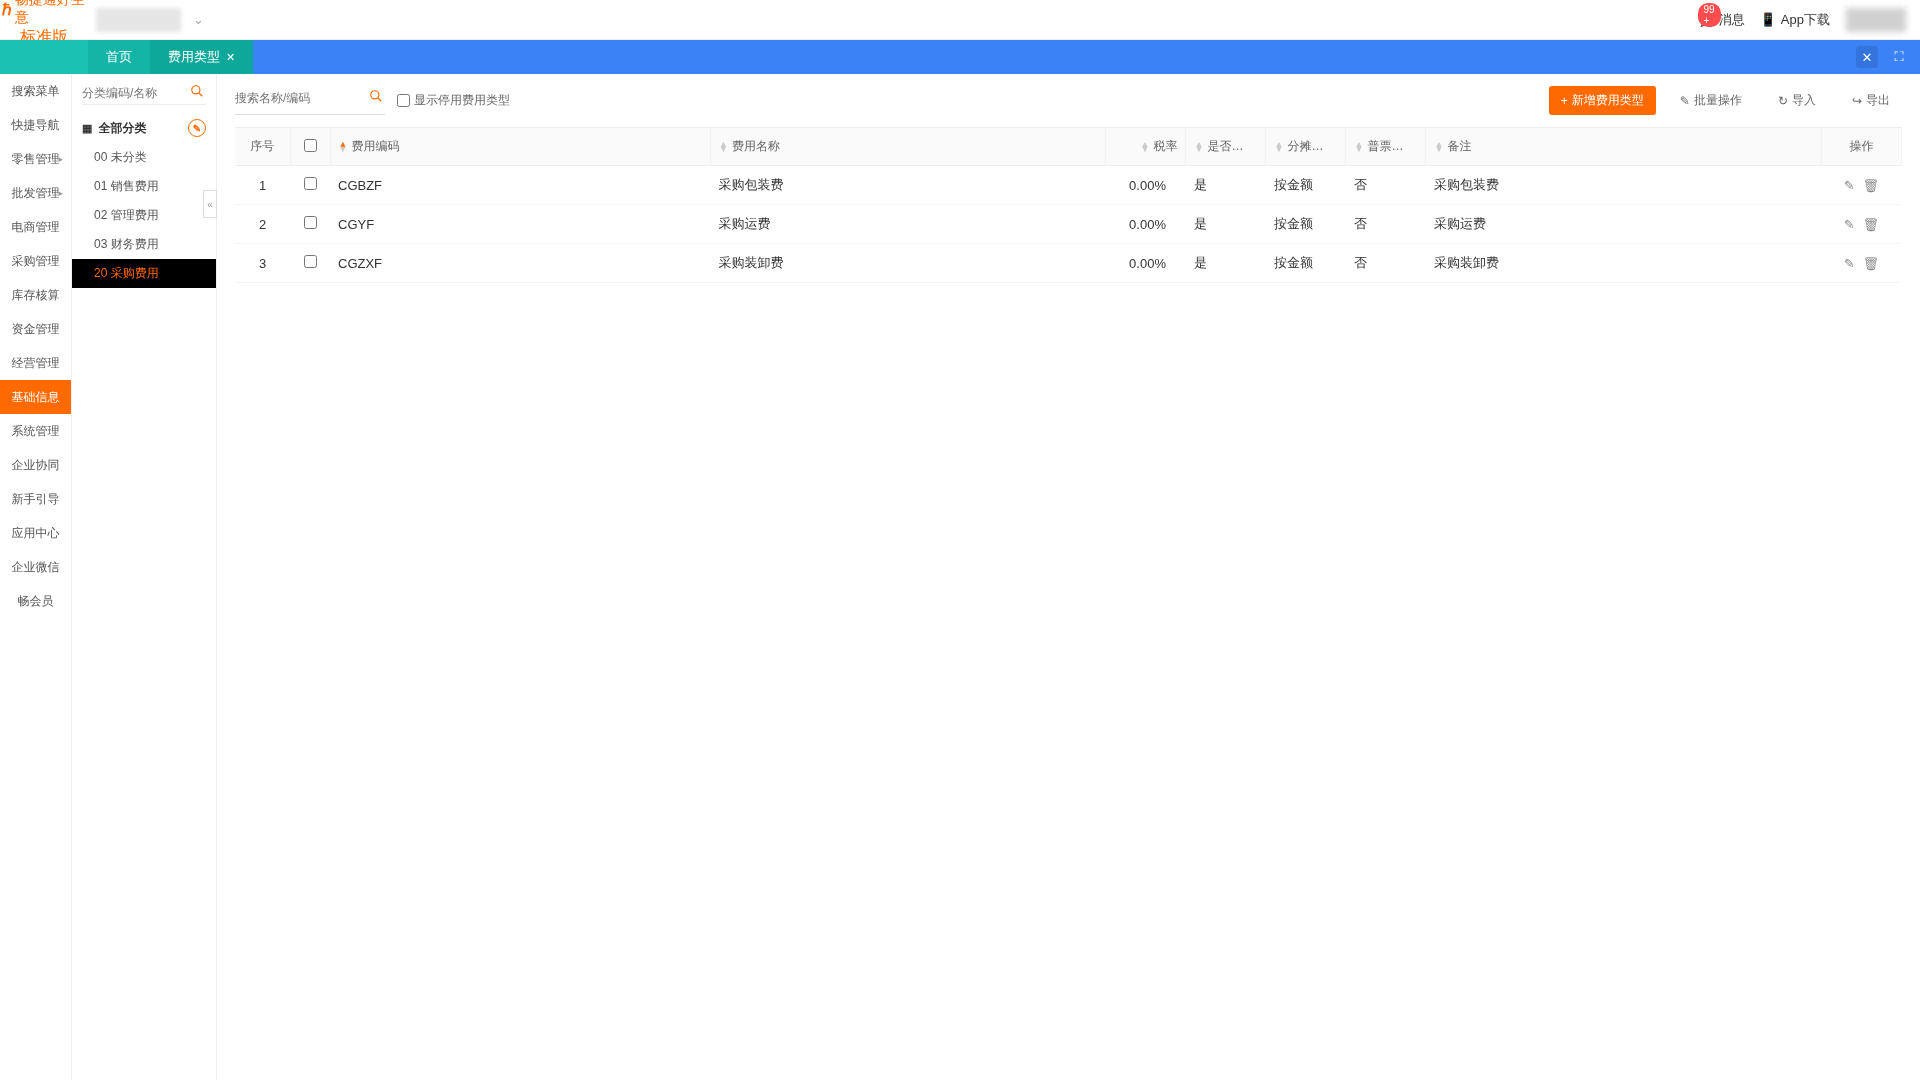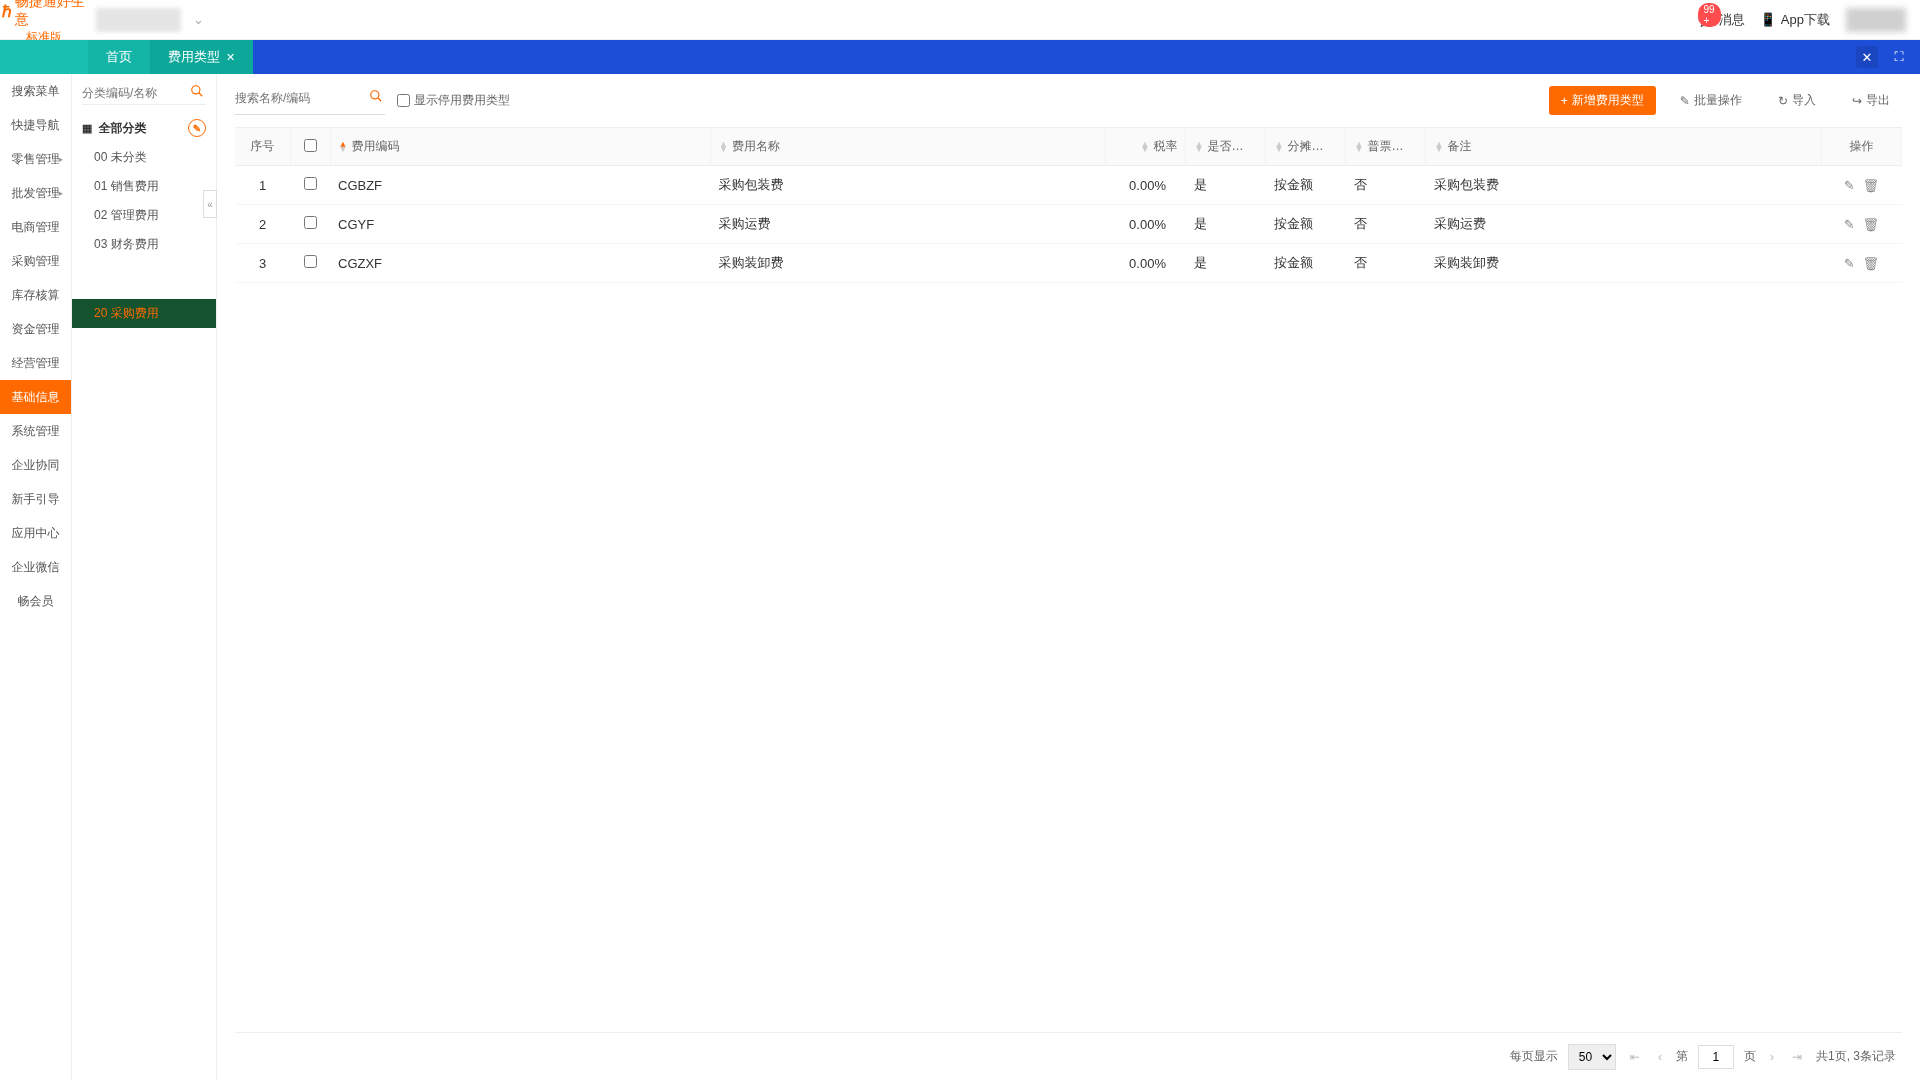--- a/index.html
+++ b/index.html
@@ -2,32 +2,32 @@
 <html><head>
 <meta charset="utf-8">
 <style>
 * { box-sizing: border-box; margin: 0; padding: 0; }
 body { font-family: "Microsoft YaHei", Arial, sans-serif; font-size: 13px; color: #333; background: #fff; overflow: hidden; }
 
 
 .top-header { height: 40px; display: flex; align-items: center; border-bottom: 1px solid #eee; }
 .logo-area { width: 88px; display: flex; flex-direction: column; align-items: center; justify-content: center; padding: 2px; }
 .logo-icon { color: #ff6a00; font-weight: bold; font-size: 16px; }
-.logo-text { font-size: 12px; color: #ff6a00; }
+.logo-text { font-size: 16px; color: #ff6a00; }
 .brand-text { font-size: 14px; color: #ff6a00; }
 .tenant-blur { width: 85px; height: 24px; background: #e5e5e5; filter: blur(2px); margin-left: 8px; }
 .chevron { margin-left: 12px; color: #aaa; cursor: pointer; }
 .top-spacer { flex: 1; }
 .top-right { display: flex; align-items: center; gap: 16px; padding-right: 14px; }
 .msg-wrap { position: relative; display: flex; align-items: center; gap: 4px; cursor: pointer; }
 .badge { position: absolute; top: -8px; right: 24px; background: #ff4d4f; color: #fff; border-radius: 10px; font-size: 10px; padding: 1px 5px; }
 .avatar-blur { width: 60px; height: 24px; background: #d0d0d0; filter: blur(3px); }
 
 
-.tabbar { height: 34px; background: #1d4ed8; display: flex; align-items: stretch; }
+.tabbar { height: 34px; background: #3b82f6; display: flex; align-items: stretch; }
 .sidebar-placeholder-tab { width: 88px; background: #18c1b2; }
 .tab { display: flex; align-items: center; padding: 0 18px; color: #fff; font-size: 13px; cursor: pointer; }
 .tab.home { background: #14b5a7; }
 .tab.active { background: #0ea89a; }
 .tab .close { margin-left: 6px; font-size: 11px; cursor: pointer; }
 .tabbar-spacer { flex: 1; }
 .tabbar-icons { display: flex; align-items: center; padding-right: 10px; gap: 10px; }
 .tabbar-icon { width: 22px; height: 22px; display: flex; align-items: center; justify-content: center; color: #fff; cursor: pointer; }
 .tabbar-icon.close-box { background: rgba(0,0,0,0.1); border-radius: 3px; }
 
@@ -43,21 +43,21 @@
 
 .cat-panel { width: 145px; border-right: 1px solid #eee; display: flex; flex-direction: column; background: #fff; }
 .cat-search { padding: 8px 10px; position: relative; }
 .cat-search input { width: 100%; border: none; border-bottom: 1px solid #eee; padding: 4px 20px 4px 0; font-size: 12px; outline: none; }
 .cat-search .sicon { position: absolute; right: 12px; top: 10px; color: #ff6a00; }
 .cat-header { display: flex; align-items: center; padding: 6px 10px; font-size: 12px; font-weight: bold; position: relative; }
 .cat-header .grid-icon { margin-right: 6px; font-size: 11px; }
 .cat-header .edit-circle { margin-left: auto; width: 18px; height: 18px; border: 1px solid #ff6a00; border-radius: 50%; display: flex; align-items: center; justify-content: center; color: #ff6a00; font-size: 10px; cursor: pointer; }
 .cat-collapse { position: absolute; right: -1px; top: 116px; width: 14px; height: 28px; border: 1px solid #ddd; background: #fff; display: flex; align-items: center; justify-content: center; font-size: 10px; color: #999; cursor: pointer; }
 .cat-item { padding: 6px 10px 6px 22px; font-size: 12px; color: #555; cursor: pointer; }
-.cat-item.selected { background: #14532d; color: #ff6a00; margin-top: 40px; }
+.cat-item.selected { background: #000000; color: #ff6a00; }
 
 
 .content { flex: 1; display: flex; flex-direction: column; padding: 12px 18px 0 18px; overflow: hidden; }
 .toolbar { display: flex; align-items: center; gap: 12px; margin-bottom: 12px; }
 .search-box { position: relative; }
 .search-box input { width: 150px; border: none; border-bottom: 1px solid #ddd; padding: 4px 22px 9px 0; font-size: 12px; outline: none; }
 .search-box .sicon { position: absolute; right: 2px; top: 2px; color: #ff6a00; }
 .chk-wrap { display: flex; align-items: center; gap: 4px; font-size: 12px; color: #666; }
 .toolbar-spacer { flex: 1; }
 .btn { padding: 6px 12px; font-size: 12px; border-radius: 3px; cursor: pointer; display: inline-flex; align-items: center; gap: 4px; }
@@ -281,26 +281,14 @@
               <td>是</td>
               <td>按金额</td>
               <td>否</td>
               <td>采购装卸费</td>
               <td class="ops"><span class="row-icon">✎</span><span class="row-icon">🗑</span></td>
             </tr>
           </tbody>
       </table>
     </div>
 
-    <div class="pager">
-      <span>每页显示</span>
-      <select><option>50</option></select>
-      <span class="pbtn">⇤</span>
-      <span class="pbtn">‹</span>
-      <span>第</span>
-      <input value="1" style="">
-      <span>页</span>
-      <span class="pbtn">›</span>
-      <span class="pbtn">⇥</span>
-      <span>共1页, 3条记录</span>
-    </div>
   </div>
 </div>
 
 </body></html>

